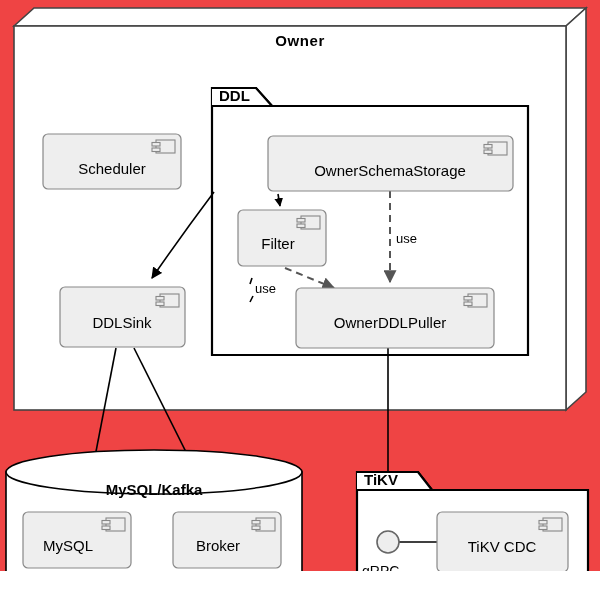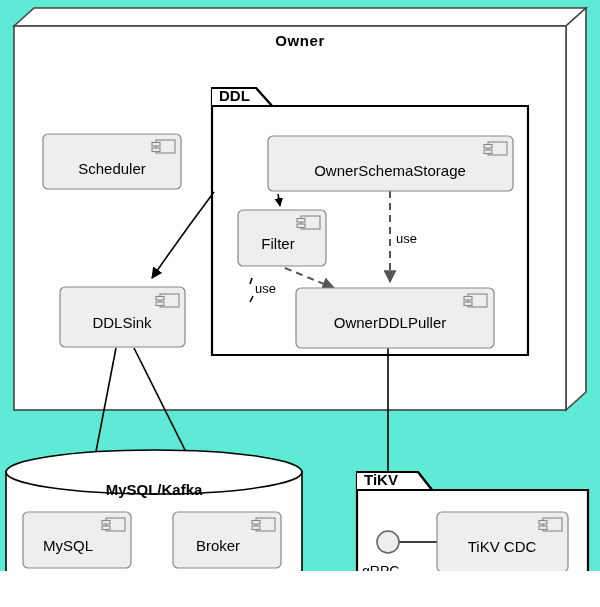--- a/index.html
+++ b/index.html
@@ -6,21 +6,21 @@
   html, body {
     margin: 0;
     padding: 0;
     background: #ffffff;
     font-family: "Liberation Sans", sans-serif;
   }
   #diagram-root {
     position: relative;
     width: 600px;
     height: 571px;
-    background: #5eead4;
+    background: #ef4444;
     overflow: hidden;
   }
   #diagram-svg {
     position: absolute;
     top: 0;
     left: 0;
     width: 600px;
     height: 607px;
   }
   .node-label {

